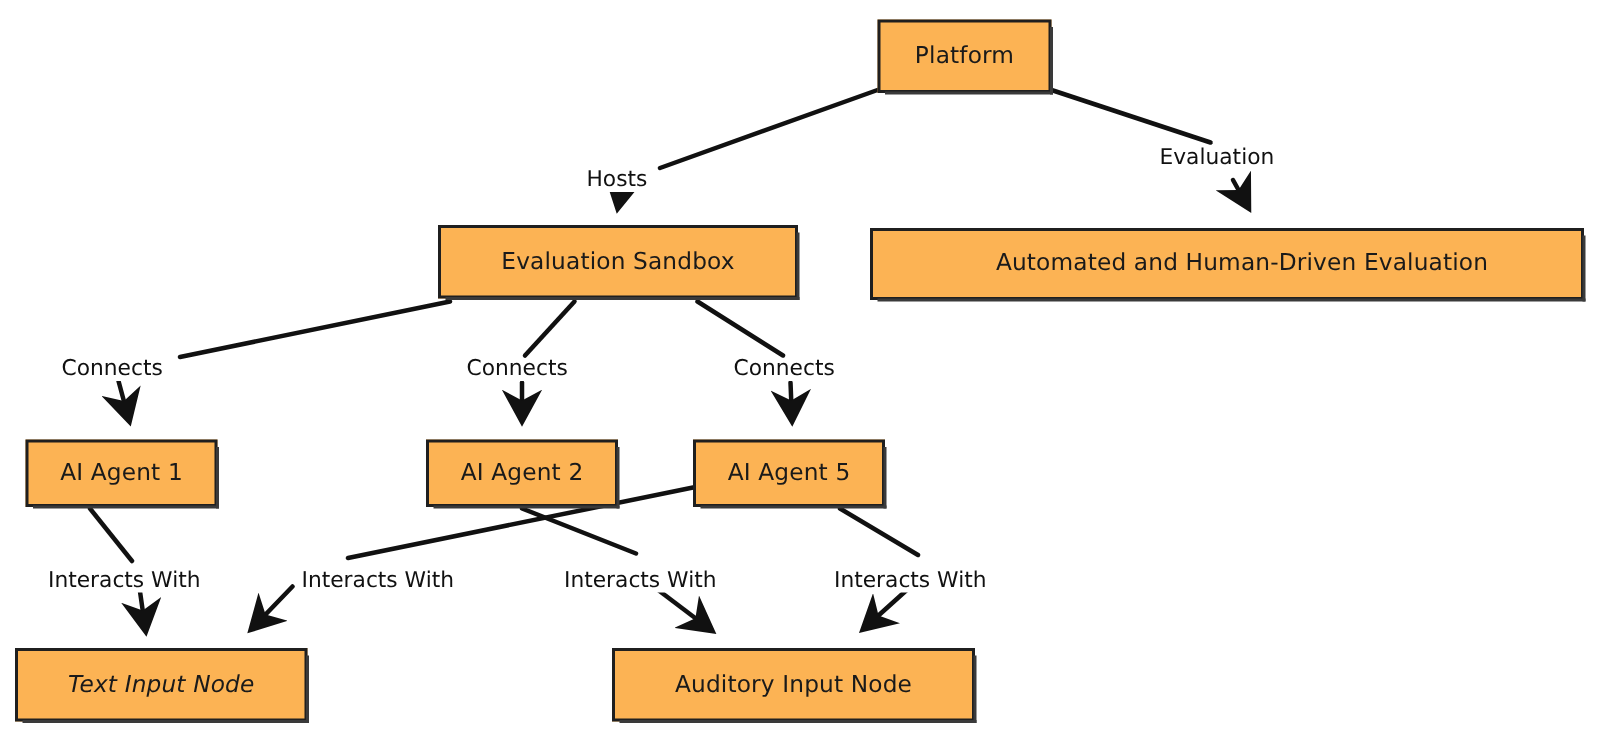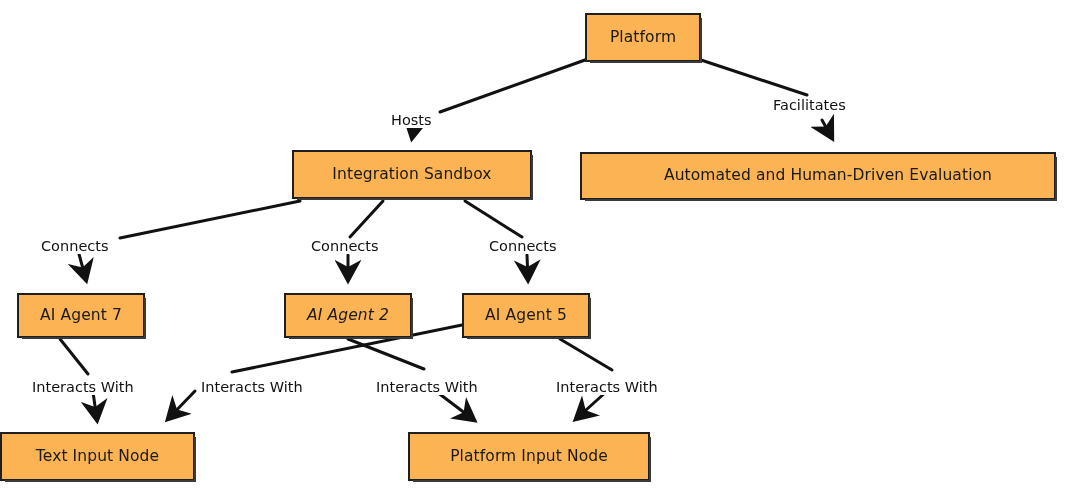--- a/index.html
+++ b/index.html
@@ -101,44 +101,44 @@
         <path d="M560 339 L 612 370" fill="none" stroke="#111111" stroke-width="3" stroke-linecap="round"></path>
         <path d="M606 392 L 576 419" fill="none" stroke="#111111" stroke-width="3" stroke-linecap="round" marker-end="url(#arrow-sketch)"></path>
       </g>
   </svg>
 
   <div id="node-layer">
       <div class="node" style="left: 585px; top: 13px; width: 116px; height: 49px; --node-fill: #fcb354; --node-stroke: #1f1f1f;">
         <span class="node-label" style="color: rgb(26, 26, 26);">Platform</span>
       </div>
       <div class="node" style="left: 292px; top: 150px; width: 240px; height: 49px; --node-fill: #fcb354; --node-stroke: #1f1f1f;">
-        <span class="node-label" style="color: rgb(26, 26, 26);">Integration Sandbox</span>
+        <span class="node-label" style="color: rgb(26, 26, 26);">Evaluation Sandbox</span>
       </div>
       <div class="node" style="left: 580px; top: 152px; width: 476px; height: 48px; padding-left: 20px; --node-fill: #fcb354; --node-stroke: #1f1f1f;">
         <span class="node-label" style="color: rgb(26, 26, 26);">Automated and Human-Driven Evaluation</span>
       </div>
       <div class="node" style="left: 17px; top: 293px; width: 128px; height: 45px; --node-fill: #fcb354; --node-stroke: #1f1f1f;">
-        <span class="node-label" style="color: rgb(26, 26, 26);">AI Agent 7</span>
+        <span class="node-label" style="color: rgb(26, 26, 26);">AI Agent 1</span>
       </div>
       <div class="node" style="left: 284px; top: 293px; width: 128px; height: 45px; --node-fill: #fcb354; --node-stroke: #1f1f1f;">
-        <span class="node-label" style="color: rgb(26, 26, 26); font-style: italic;">AI Agent 2</span>
+        <span class="node-label" style="color: rgb(26, 26, 26);">AI Agent 2</span>
       </div>
       <div class="node" style="left: 462px; top: 293px; width: 128px; height: 45px; --node-fill: #fcb354; --node-stroke: #1f1f1f;">
         <span class="node-label" style="color: rgb(26, 26, 26);">AI Agent 5</span>
       </div>
-      <div class="node" style="left: 0; top: 432px; width: 195px; height: 49px; --node-fill: #fcb354; --node-stroke: #1f1f1f;">
+      <div class="node" style="left: 10px; top: 432px; width: 195px; height: 49px; font-style: italic; --node-fill: #fcb354; --node-stroke: #1f1f1f;">
         <span class="node-label" style="color: rgb(26, 26, 26);">Text Input Node</span>
       </div>
       <div class="node" style="left: 408px; top: 432px; width: 242px; height: 49px; --node-fill: #fcb354; --node-stroke: #1f1f1f;">
-        <span class="node-label" style="color: rgb(26, 26, 26);">Platform Input Node</span>
+        <span class="node-label" style="color: rgb(26, 26, 26);">Auditory Input Node</span>
       </div>
     </div>
   <div id="label-layer">
       <div class="edge-label" style="left: 389px; top: 113px; color: rgb(17, 17, 17);">Hosts</div>
-      <div class="edge-label" style="left: 771px; top: 98px; color: rgb(17, 17, 17);">Facilitates</div>
+      <div class="edge-label" style="left: 771px; top: 98px; color: rgb(17, 17, 17);">Evaluation</div>
       <div class="edge-label" style="left: 39px; top: 239px; color: rgb(17, 17, 17);">Connects</div>
       <div class="edge-label" style="left: 309px; top: 239px; color: rgb(17, 17, 17);">Connects</div>
       <div class="edge-label" style="left: 487px; top: 239px; color: rgb(17, 17, 17);">Connects</div>
       <div class="edge-label" style="left: 30px; top: 380px; color: rgb(17, 17, 17);">Interacts With</div>
       <div class="edge-label" style="left: 199px; top: 380px; color: rgb(17, 17, 17);">Interacts With</div>
       <div class="edge-label" style="left: 374px; top: 380px; color: rgb(17, 17, 17);">Interacts With</div>
       <div class="edge-label" style="left: 554px; top: 380px; color: rgb(17, 17, 17);">Interacts With</div>
     </div>
 
 </div>

